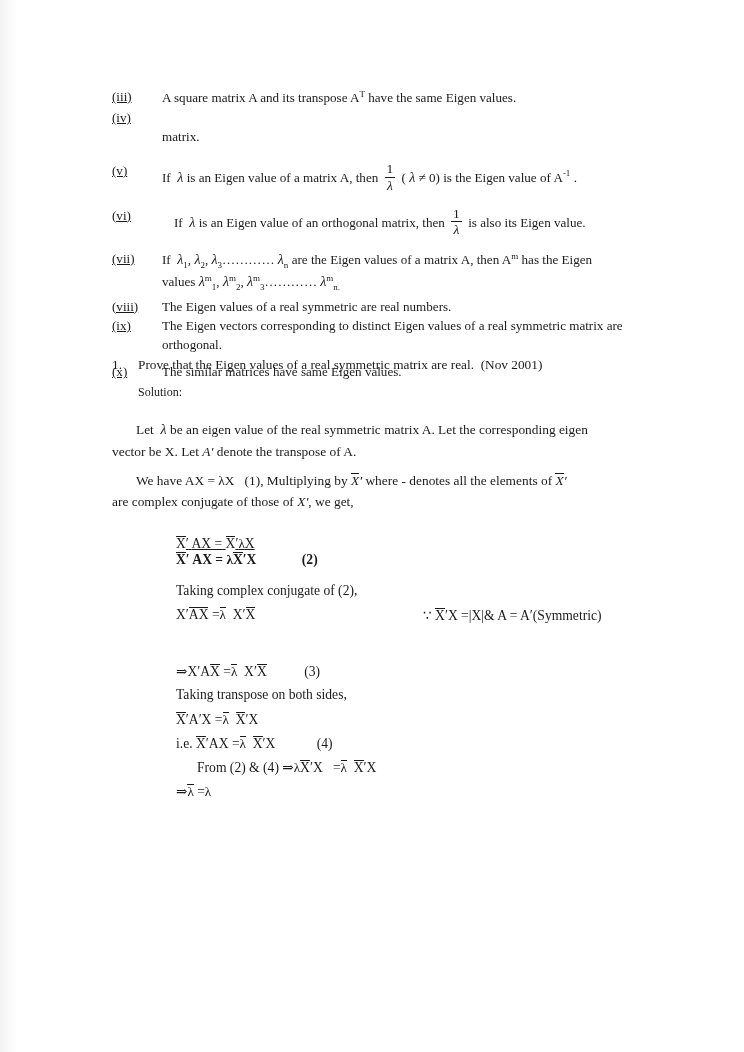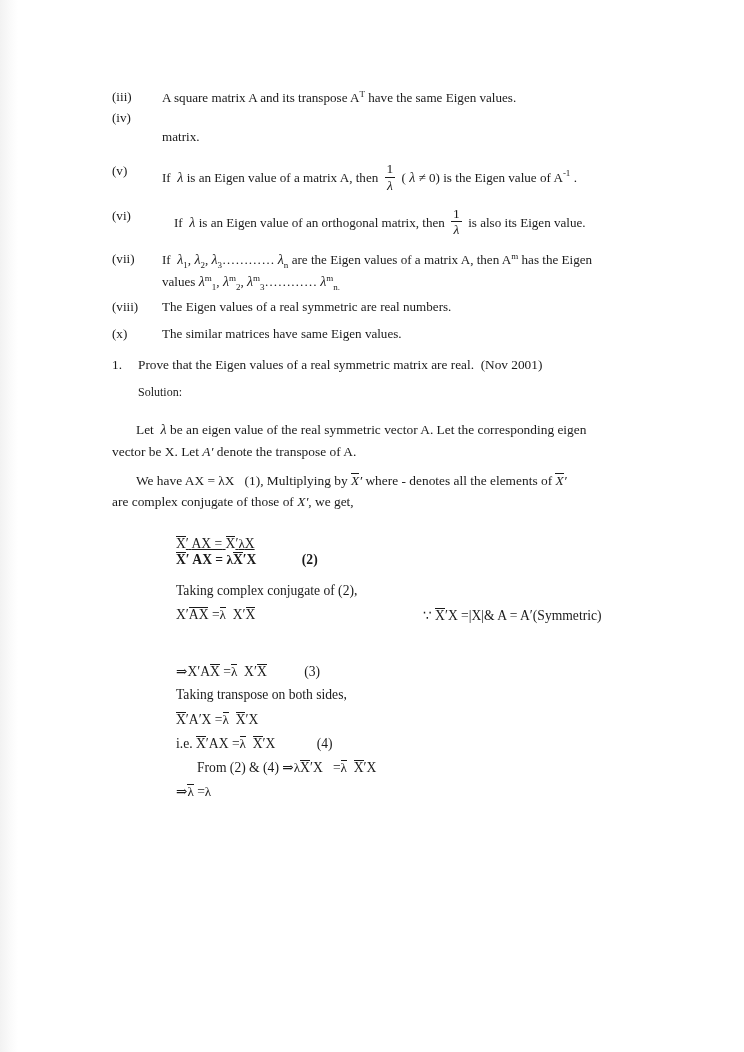--- a/index.html
+++ b/index.html
@@ -45,20 +45,21 @@
     align-items: flex-start;
     margin-bottom: 1px;
   }
   .prop-row.spaced-v { margin-top: 16px; margin-bottom: 14px; }
   .prop-row.spaced-vi { margin-top: 14px; margin-bottom: 13px; gap: 12px; }
   .prop-row.spaced-vii { margin-bottom: 4px; }
   .prop-row.spaced-x  { margin-top: 9px; }
   .prop-num {
     flex: 0 0 50px;
     text-align: left;
+    text-decoration: underline;
   }
   .prop-txt {
     flex: 1 1 auto;
     text-align: left;
   }
 
   
   .lam {
     font-family: "Liberation Serif", "DejaVu Serif", serif;
     font-style: italic;
@@ -210,38 +211,45 @@
           <span class="lam">λ</span><sup class="sm">m</sup><sub class="sm">3</sub><span>…………</span>
           <span class="lam">λ</span><sup class="sm">m</sup><sub class="sm">n.</sub>
         </span>
       </div>
 
       <div class="prop-row">
         <span class="prop-num">(viii)</span>
         <span class="prop-txt">The Eigen values of a real symmetric are real numbers.</span>
       </div>
 
+      <div class="prop-row">
+        <span class="prop-num">(ix)</span>
+        <span class="prop-txt">
+          <span>The Eigen vectors corresponding to distinct Eigen values of a real symmetric matrix are</span><br>
+          <span>orthogonal.</span>
+        </span>
+      </div>
 
       <div class="prop-row spaced-x">
         <span class="prop-num">(x)</span>
         <span class="prop-txt">The similar matrices have same Eigen values.</span>
       </div>
 
     </div>
 
     <div class="problem">
       <span class="pnum">1.</span><span>Prove that the Eigen values of a real symmetric matrix are real.</span>&nbsp;&nbsp;<span>(Nov 2001)</span>
     </div>
 
     <div class="solution-label">Solution:</div>
 
     <div class="para p1">
       <span class="indent"></span><span>Let</span>&nbsp;
       <span class="lam">λ</span>
-      <span>be an eigen value of the real symmetric vector A.  Let the corresponding eigen</span><br>
+      <span>be an eigen value of the real symmetric matrix A.  Let the corresponding eigen</span><br>
       <span>vector be X.  Let</span>
       <span class="ital">A′</span>
       <span>denote the transpose of A.</span>
     </div>
 
     <div class="para p2">
       <span class="indent"></span><span>We have  AX = λX</span>&nbsp;&nbsp;
       <span>(1), Multiplying by</span>
       <span class="ovl ital">X</span><span class="ital">′</span>
       <span>where  -  denotes all the elements of</span>

